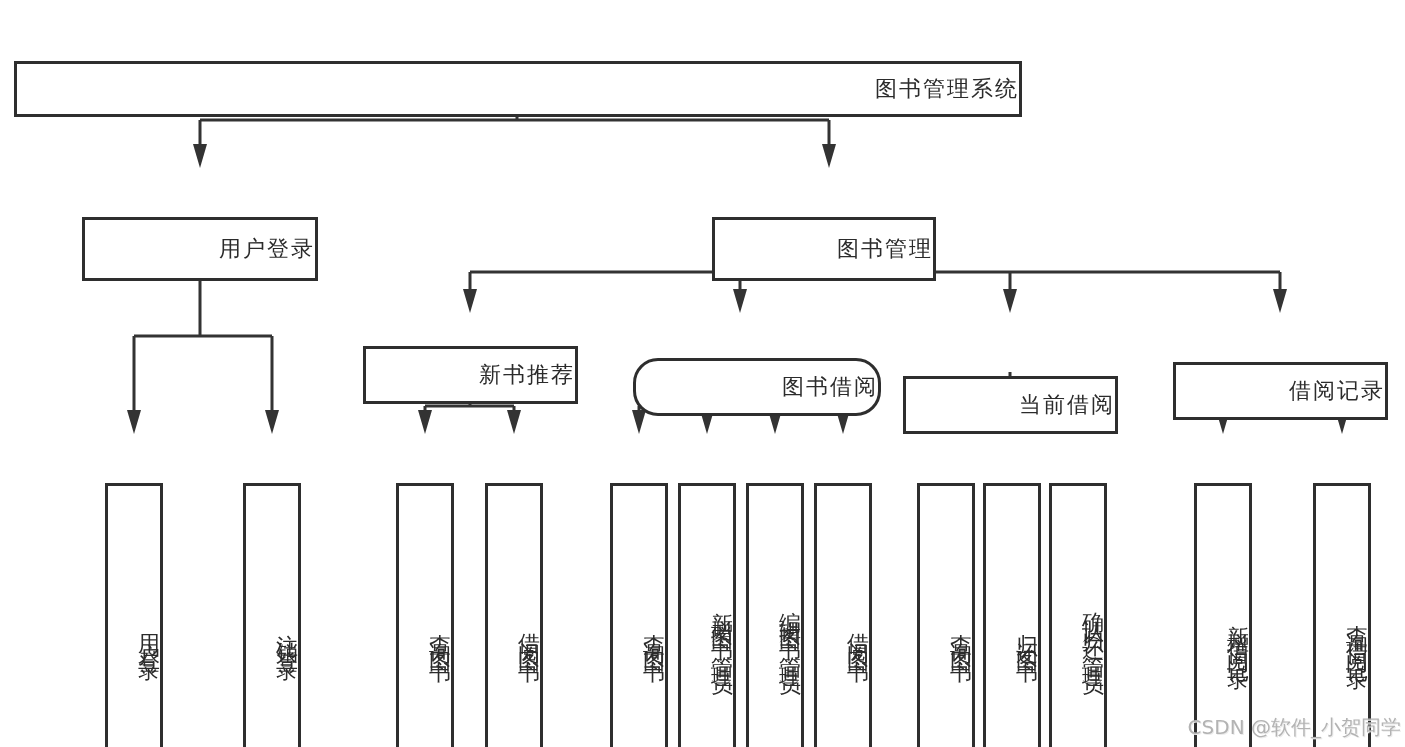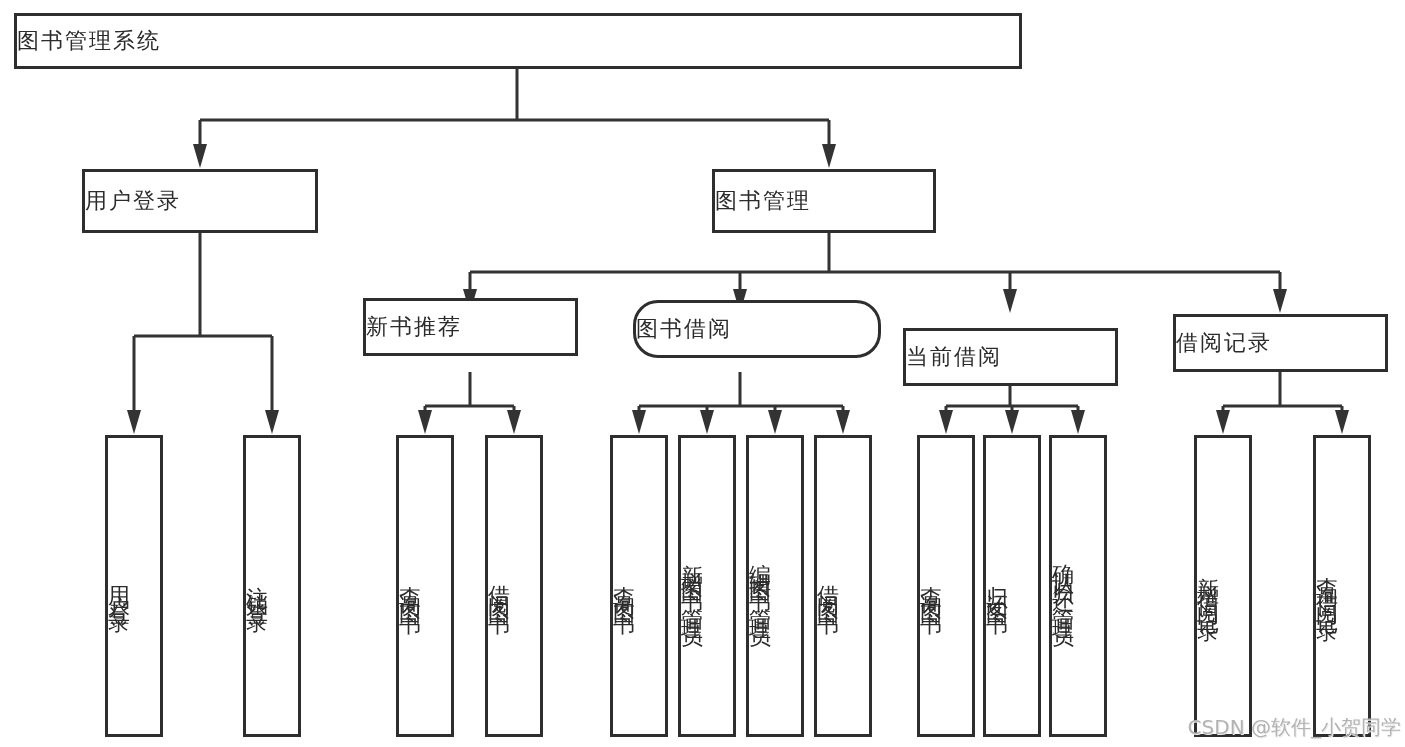--- a/index.html
+++ b/index.html
@@ -35,22 +35,23 @@
   svg.connectors polygon {
     fill: var(--line);
     stroke: none;
   }
   .node {
     position: absolute;
     background: var(--box-background);
     border: 3px solid var(--box-border);
     display: flex;
     align-items: center;
-    justify-content: flex-start;
+    justify-content: flex-end;
     color: var(--text);
+    margin-top: 48px;
   }
   .hbox span {
     font-size: 22px;
     letter-spacing: 2px;
     white-space: nowrap;
   }
   .vbox span {
     writing-mode: vertical-rl;
     text-orientation: mixed;
     font-size: 22px;
@@ -114,21 +115,21 @@
   </div>
 
   <div class="node hbox" style="left:712px; top:169px; width:224px; height:64px;">
     <span>图书管理</span>
   </div>
 
   <div class="node hbox" style="left:363px; top:298px; width:215px; height:58px;">
     <span>新书推荐</span>
   </div>
 
-  <div class="node hbox" style="left:633px; top:300px; width:248px; height:58px;border-radius:25px;">
+  <div class="node hbox" style="left:633px; top:310px; width:248px; height:58px;border-radius:25px;">
     <span>图书借阅</span>
   </div>
 
   <div class="node hbox" style="left:903px; top:328px; width:215px; height:58px;">
     <span>当前借阅</span>
   </div>
 
   <div class="node hbox" style="left:1173px; top:314px; width:215px; height:58px;">
     <span>借阅记录</span>
   </div>

